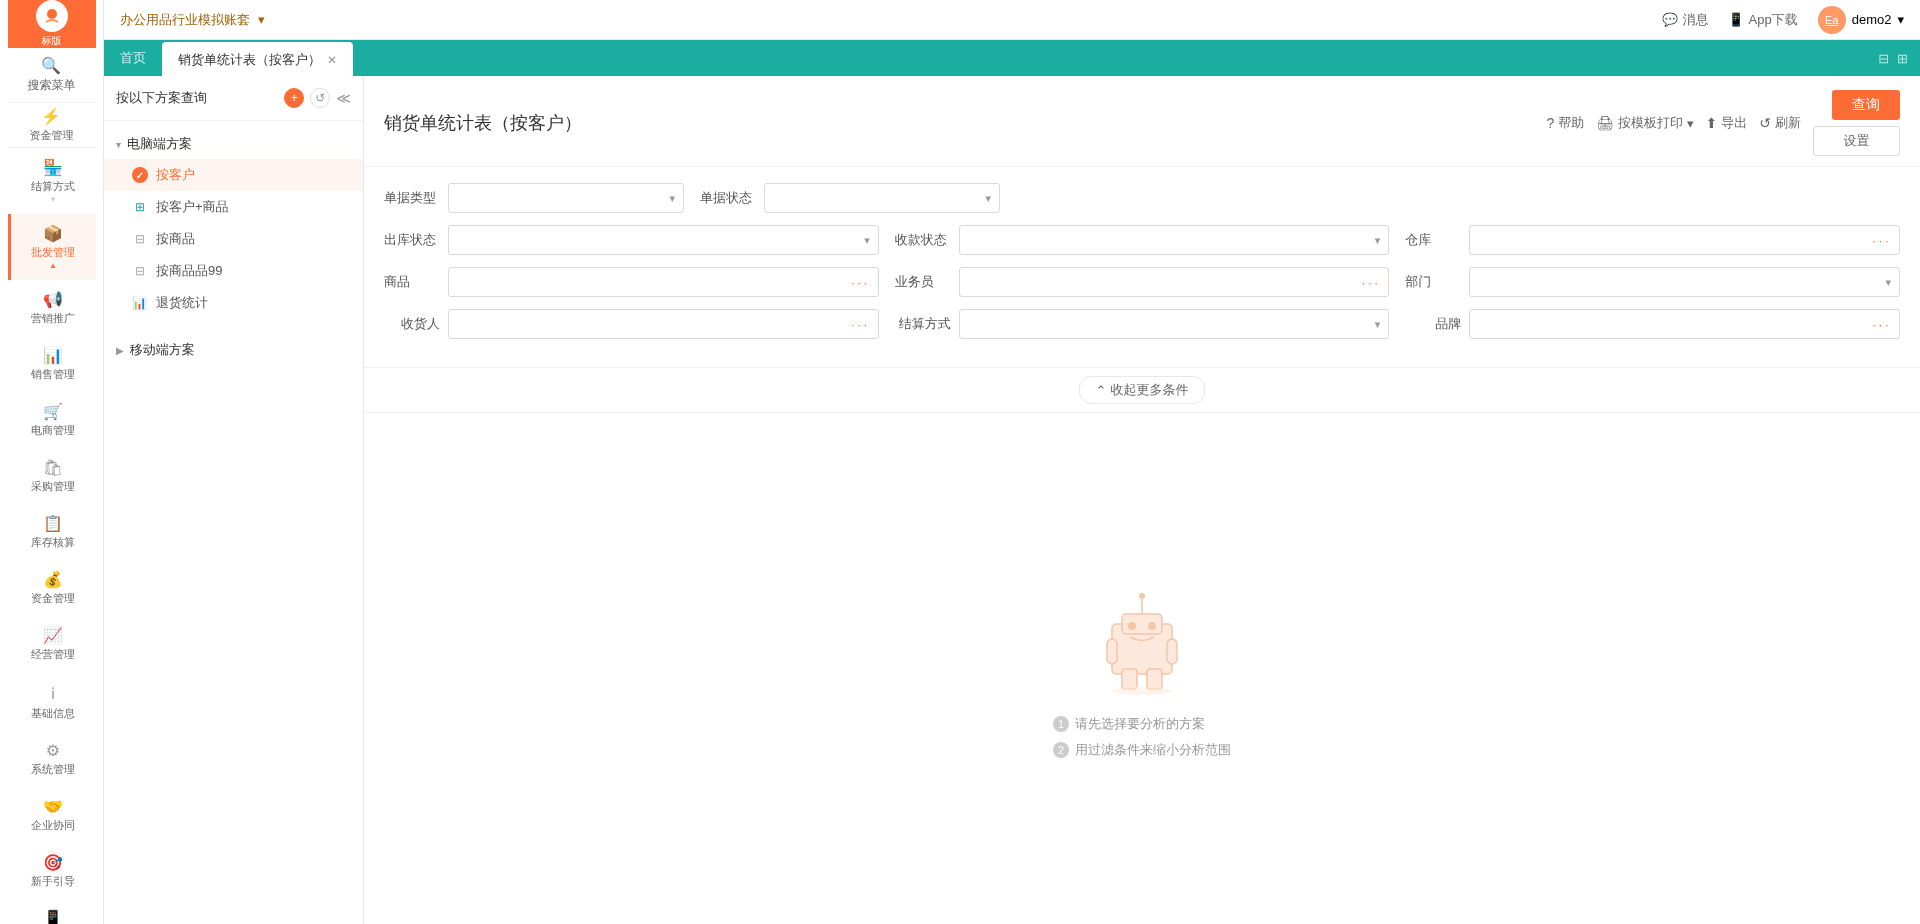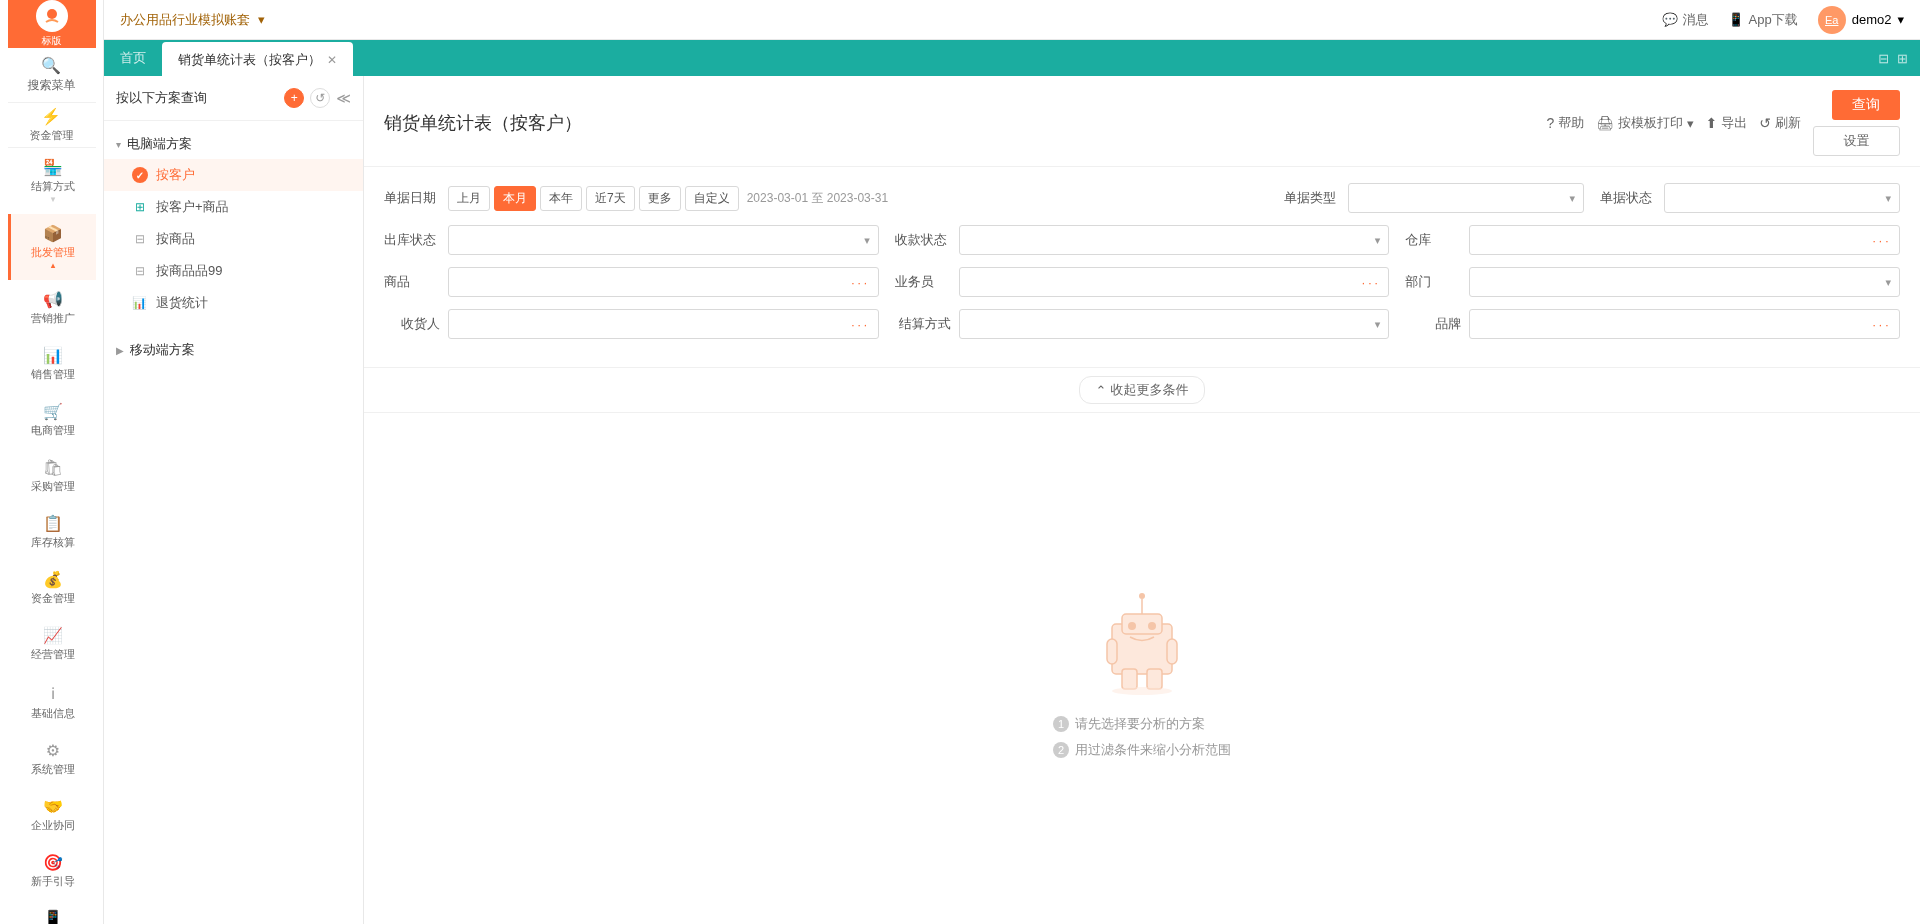--- a/index.html
+++ b/index.html
@@ -660,32 +660,20 @@
           <div class="query-btn-group">
             <button class="btn-query">查询</button>
             <button class="btn-settings">设置</button>
           </div>
         </div>
       </div>
 
       <div class="filter-area">
 
         <div class="filter-row">
-          <div class="filter-item">
-            <span class="filter-label">单据日期</span>
-            <div class="date-filter">
-              <button class="date-btn">上月</button>
-              <button class="date-btn active">本月</button>
-              <button class="date-btn">本年</button>
-              <button class="date-btn">近7天</button>
-              <button class="date-btn">更多</button>
-              <button class="date-btn">自定义</button>
-              <span class="date-range">2023-03-01 至 2023-03-31</span>
-            </div>
-          </div>
 
           <div class="filter-item" style="max-width:300px">
             <span class="filter-label">单据类型</span>
             <div class="filter-control">
               <span></span>
               <span class="arrow">▾</span>
             </div>
           </div>
 
           <div class="filter-item" style="max-width:300px">

